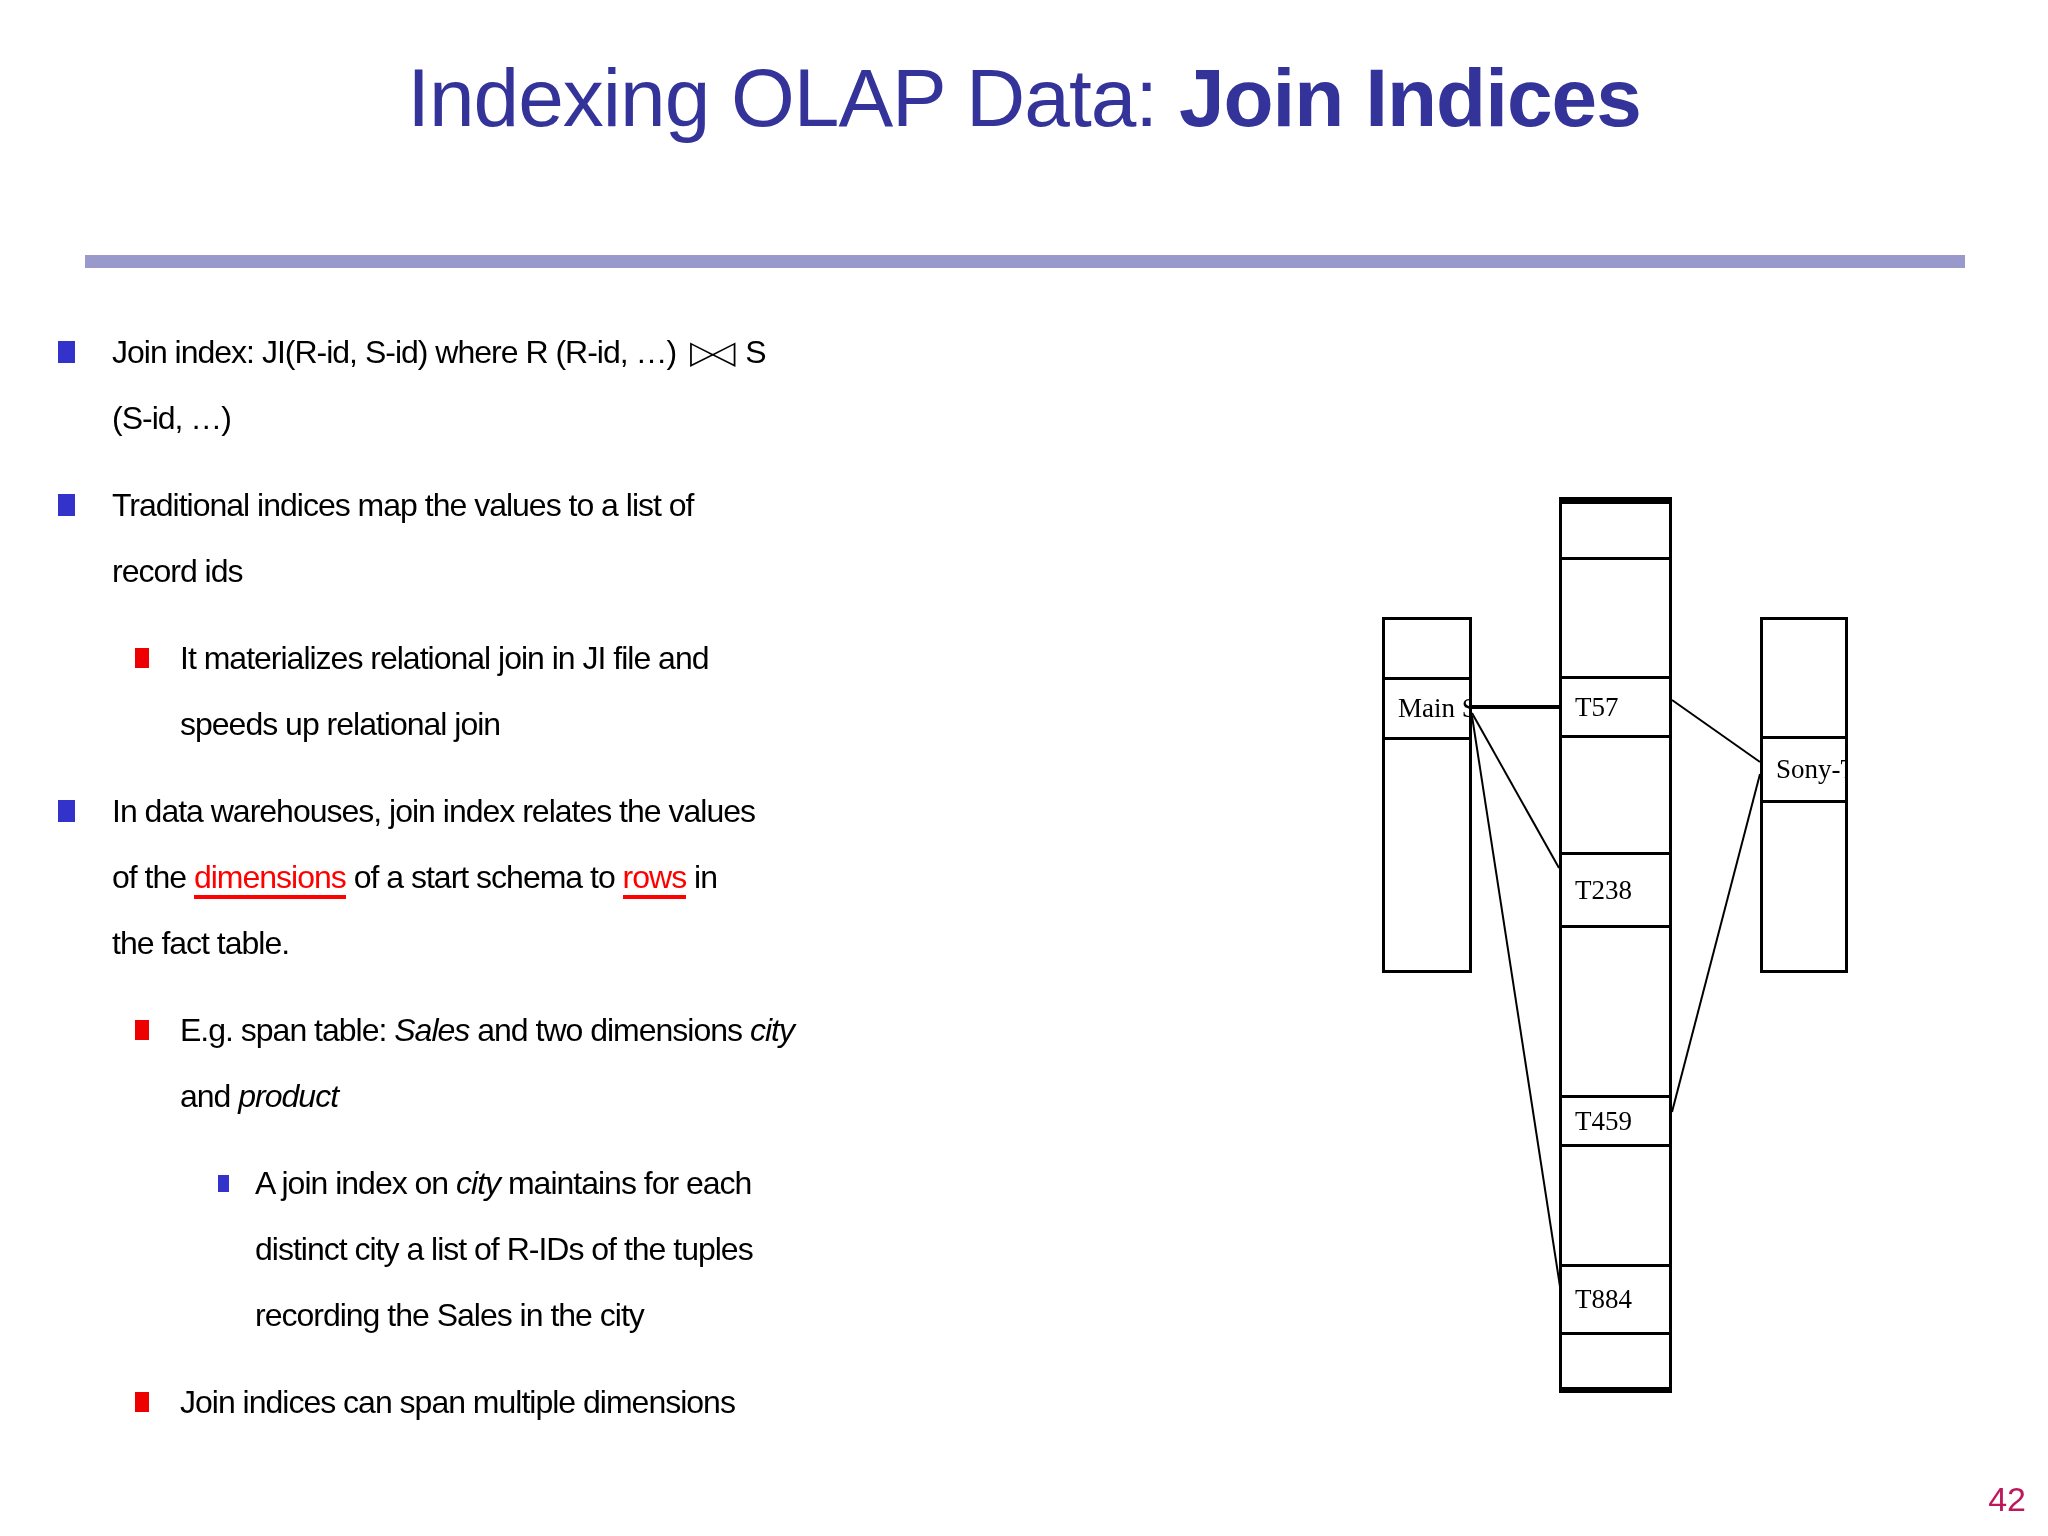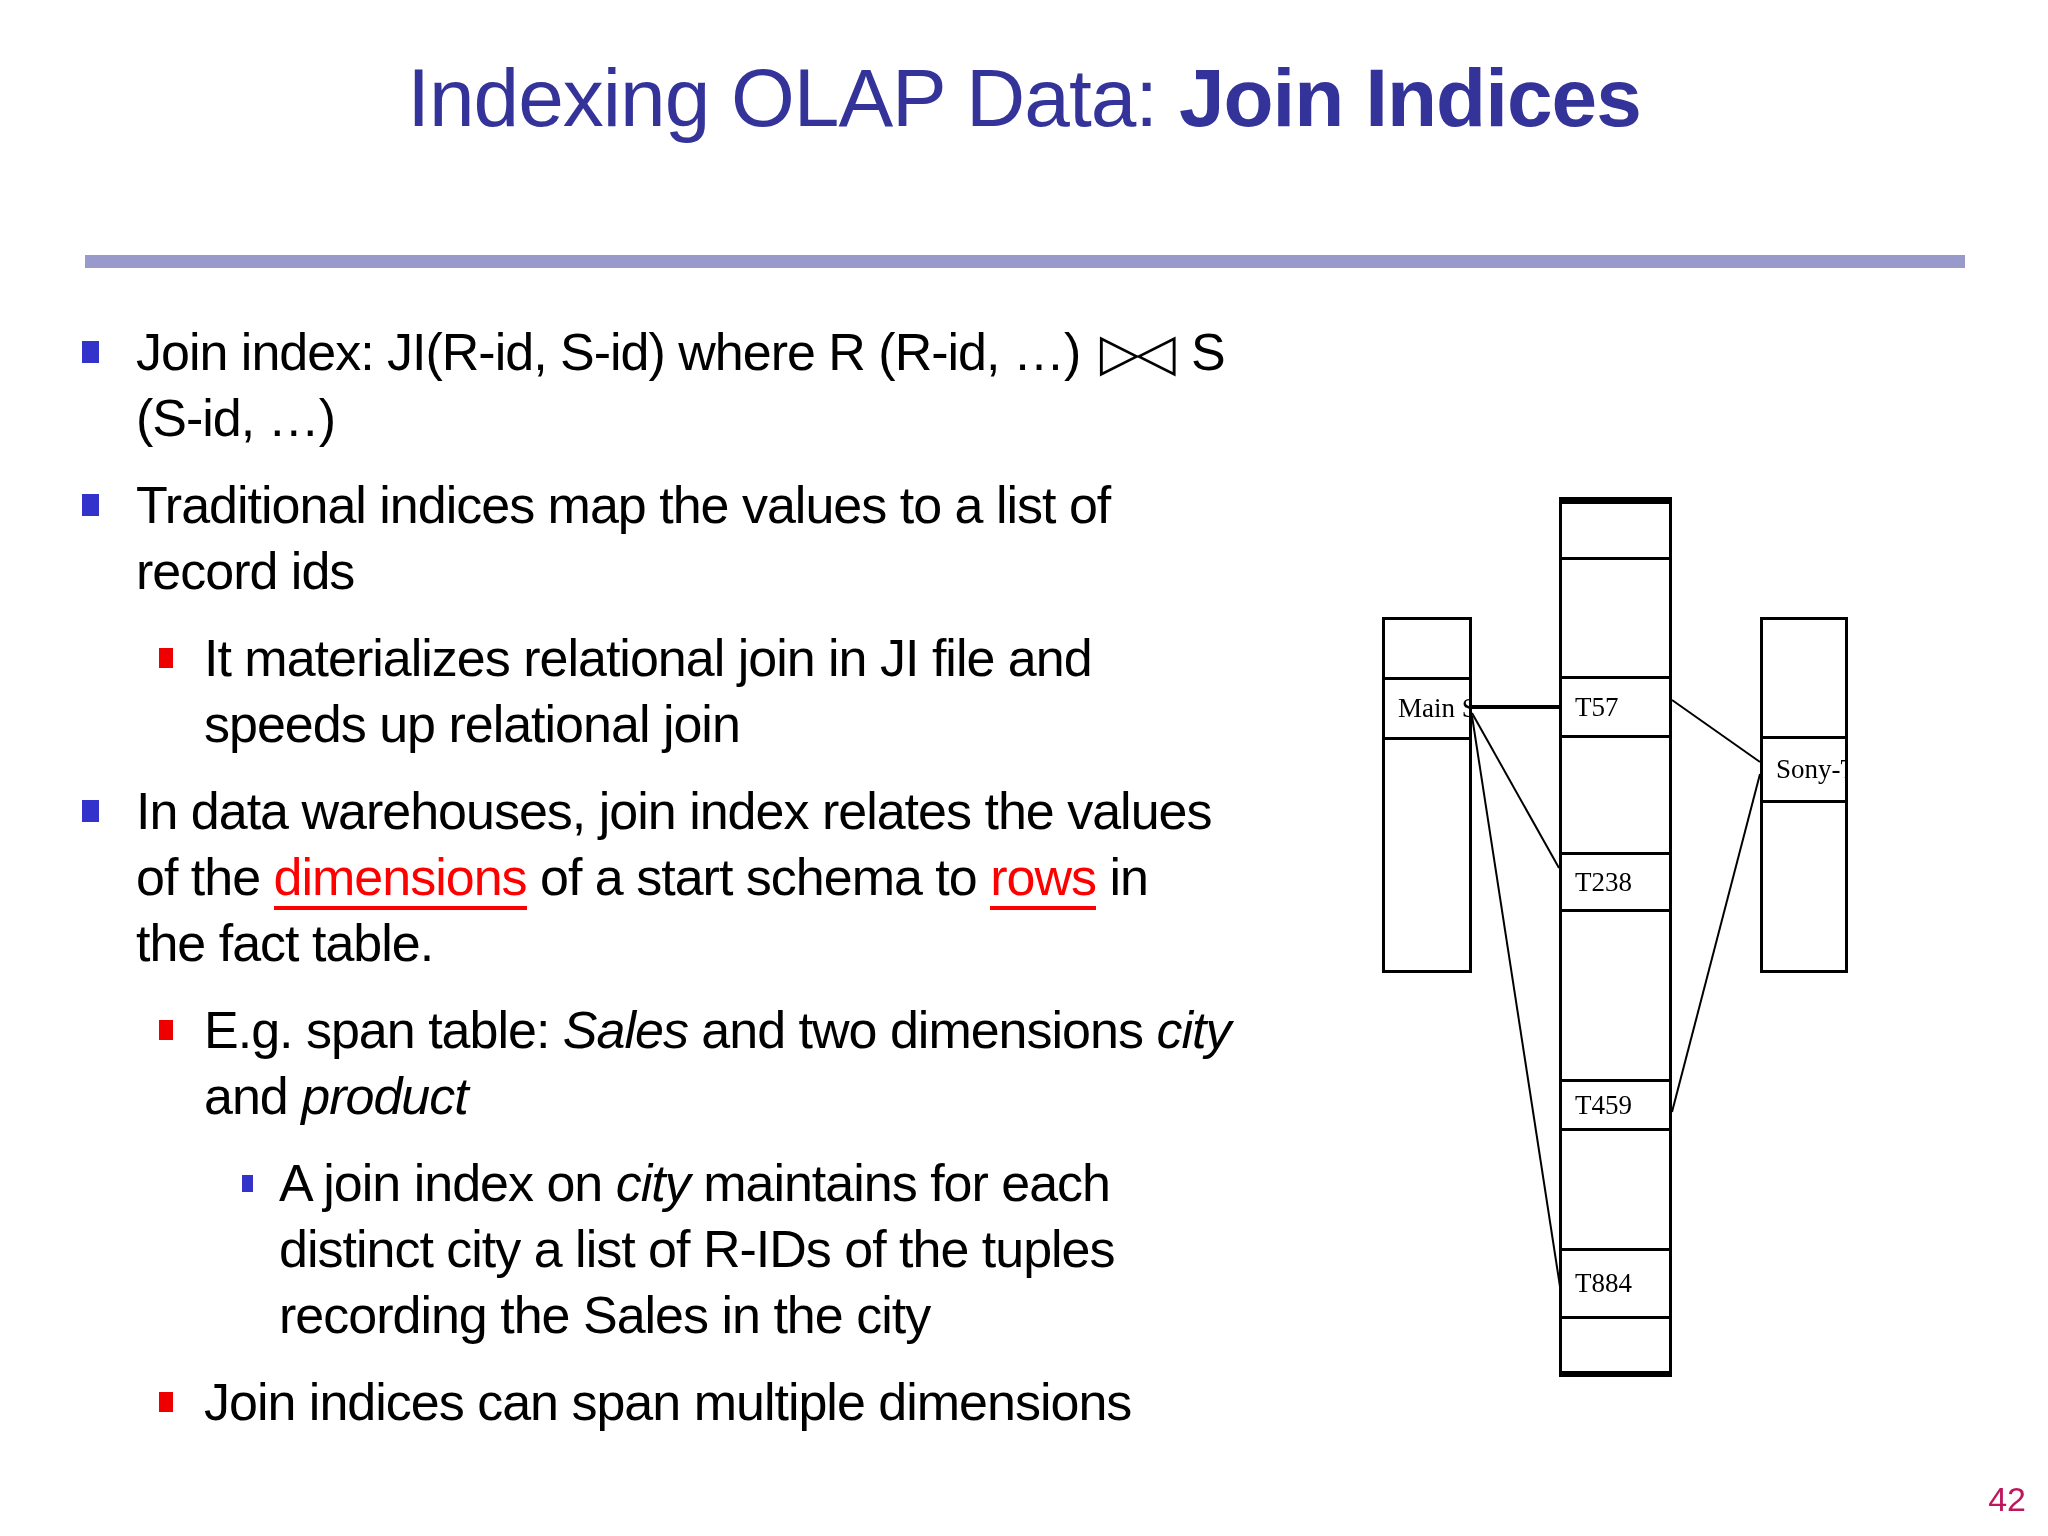--- a/index.html
+++ b/index.html
@@ -21,23 +21,22 @@
   }
   #title .t-bold{font-weight:700;}
   
   #rule{
     position:absolute;left:85px;top:255px;width:1880px;height:13px;
     background:#9999cc;
   }
   
   #bullets{
     position:absolute;left:0;top:319px;width:1340px;
-    font-size:52px;line-height:66px;color:#000;
+    font-size:32px;line-height:66px;color:#000;
     letter-spacing:-1px;
-    padding-left:24px;
   }
   .bullet{position:relative;margin-bottom:21px;}
   .bullet.l1{padding-left:112px;}
   .bullet.l2{padding-left:180px;}
   .bullet.l3{padding-left:255px;}
   .marker{position:absolute;}
   .bullet.l1>.marker{left:58px;top:22px;width:17px;height:22px;background:#3333cc;}
   .bullet.l2>.marker{left:135px;top:23px;width:14px;height:20px;background:#ee0000;}
   .bullet.l3>.marker{left:218px;top:25px;width:11px;height:17px;background:#3333cc;}
   .bline{white-space:nowrap;}
@@ -123,21 +122,21 @@
         <div class="drow" style="height: 60px;"></div>
         <div class="drow" style="height: 60px;">Main Street</div>
         <div class="drow" style="height: 230px;"></div>
       </div>
       <div class="dlabel" style="left: 1615.5px; top: 440px;"></div>
       <div class="dtable thick" style="left: 1559px; top: 497px; width: 113px;">
         <div class="drow" style="height: 56px;"></div>
         <div class="drow" style="height: 119px;"></div>
         <div class="drow" style="height: 59px;">T57</div>
         <div class="drow" style="height: 117px;"></div>
-        <div class="drow" style="height: 57px; text-align: right;">T238</div>
+        <div class="drow" style="height: 73px; text-align: right;">T238</div>
         <div class="drow" style="height: 170px;"></div>
         <div class="drow" style="height: 49px;">T459</div>
         <div class="drow" style="height: 120px;"></div>
         <div class="drow" style="height: 68px;">T884</div>
         <div class="drow" style="height: 52px;"></div>
       </div>
       <div class="dlabel" style="left: 1804px; top: 560px;"></div>
       <div class="dtable" style="left: 1760px; top: 617px; width: 88px;">
         <div class="drow" style="height: 119px;"></div>
         <div class="drow" style="height: 64px;">Sony-TV</div>

